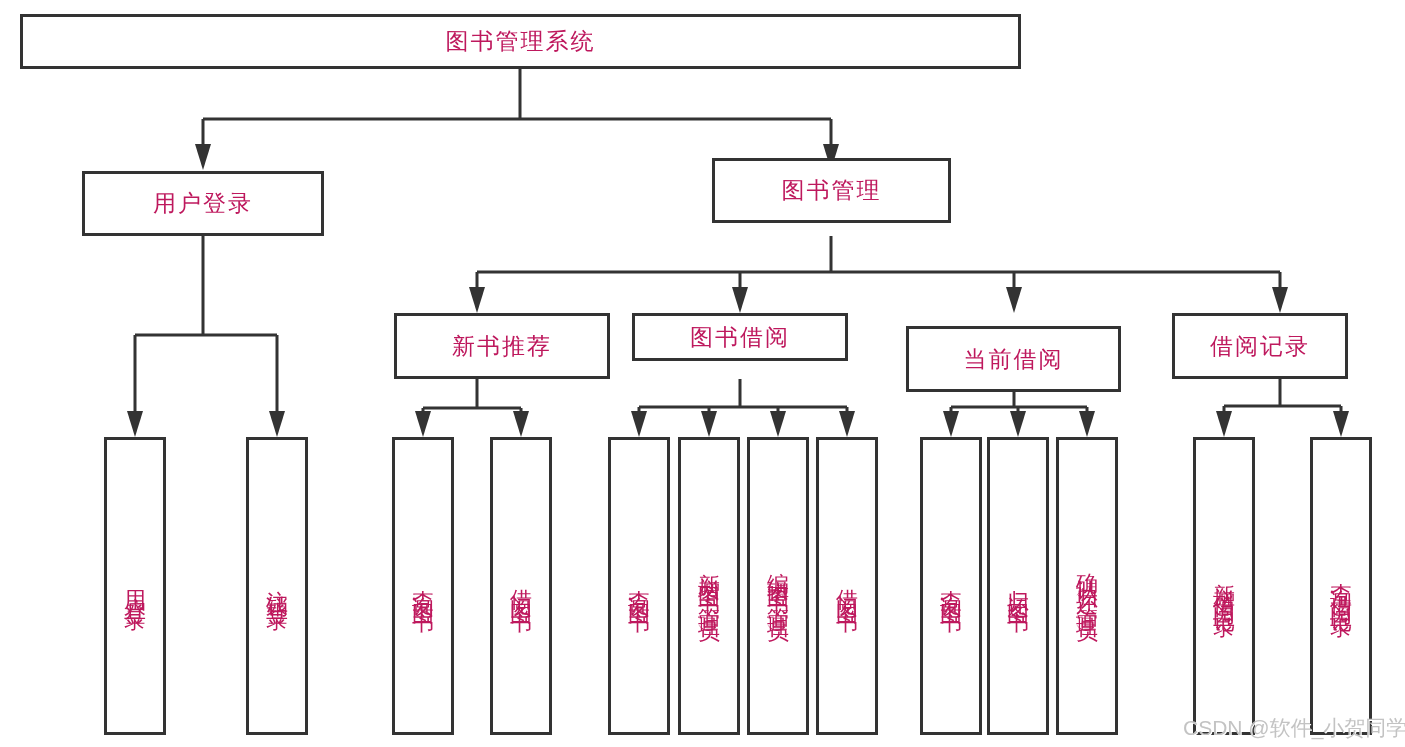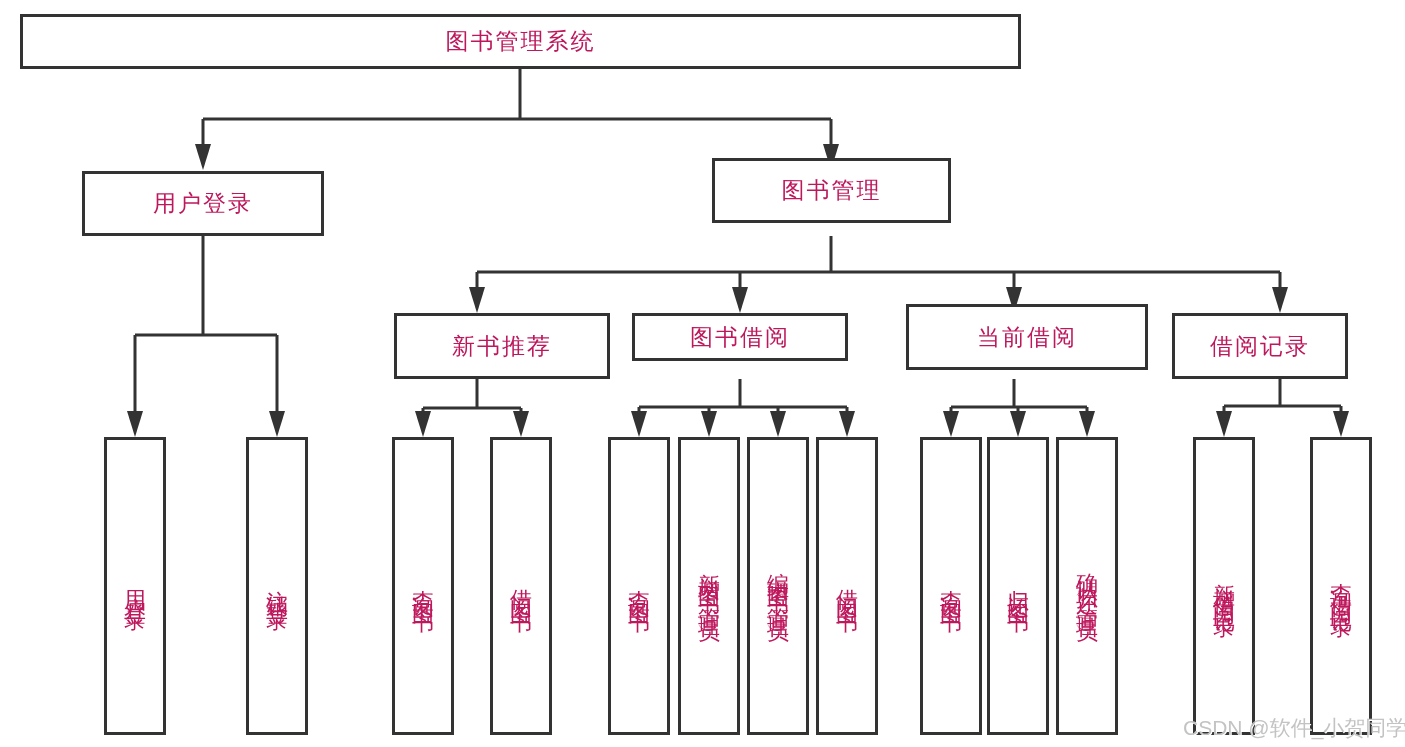--- a/index.html
+++ b/index.html
@@ -39,21 +39,21 @@
     line-height: 1;
   }
   
   .n-root  { left: 20px;   top: 14px;  width: 1001px; height: 55px; }
   
   .n-l1a   { left: 82px;   top: 171px; width: 242px;  height: 65px; }
   .n-l1b   { left: 712px;  top: 158px; width: 239px;  height: 65px; }
   
   .n-s0    { left: 369px;  top: 313px; width: 216px;  height: 66px; margin-left: 25px; }
   .n-s1    { left: 632px;  top: 313px; width: 216px;  height: 48px; }
-  .n-s2    { left: 906px;  top: 304px; width: 242px;  height: 66px; }
+  .n-s2    { left: 906px;  top: 326px; width: 215px;  height: 66px; }
   .n-s3    { left: 1172px; top: 313px; width: 176px;  height: 66px; }
   
   .leaf    { top: 437px; width: 62px; height: 298px; }
   .n-f0  { left: 104px; }
   .n-f1  { left: 246px; }
   .n-f2  { left: 392px; }
   .n-f3  { left: 490px; }
   .n-f4  { left: 608px; }
   .n-f5  { left: 678px; }
   .n-f6  { left: 747px; }

